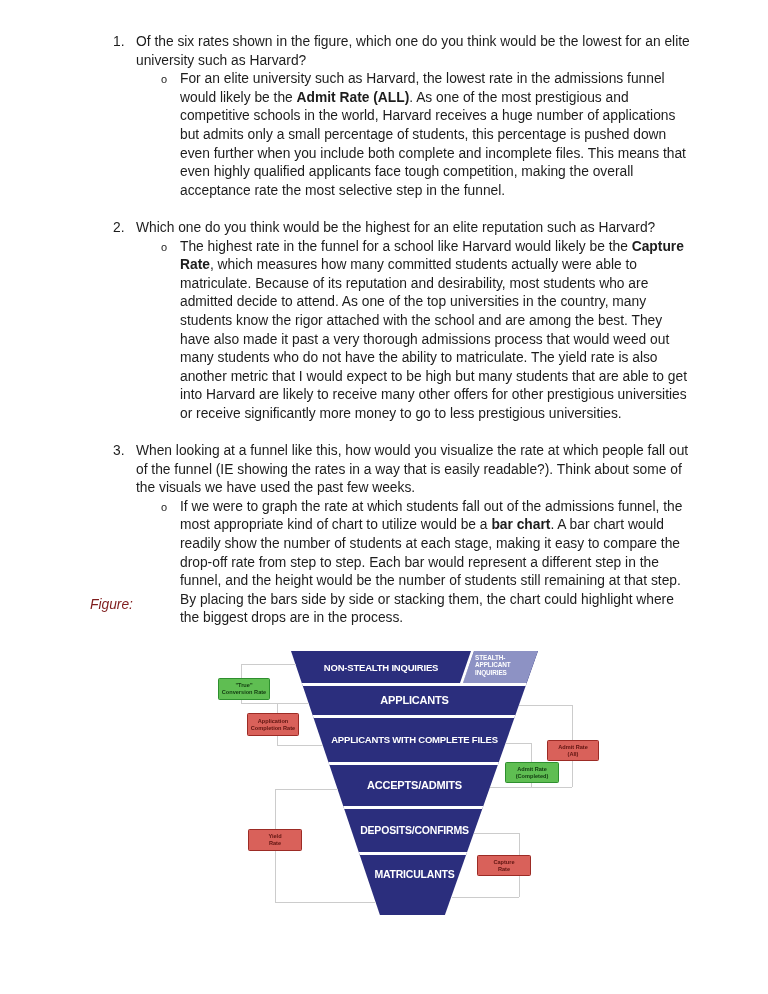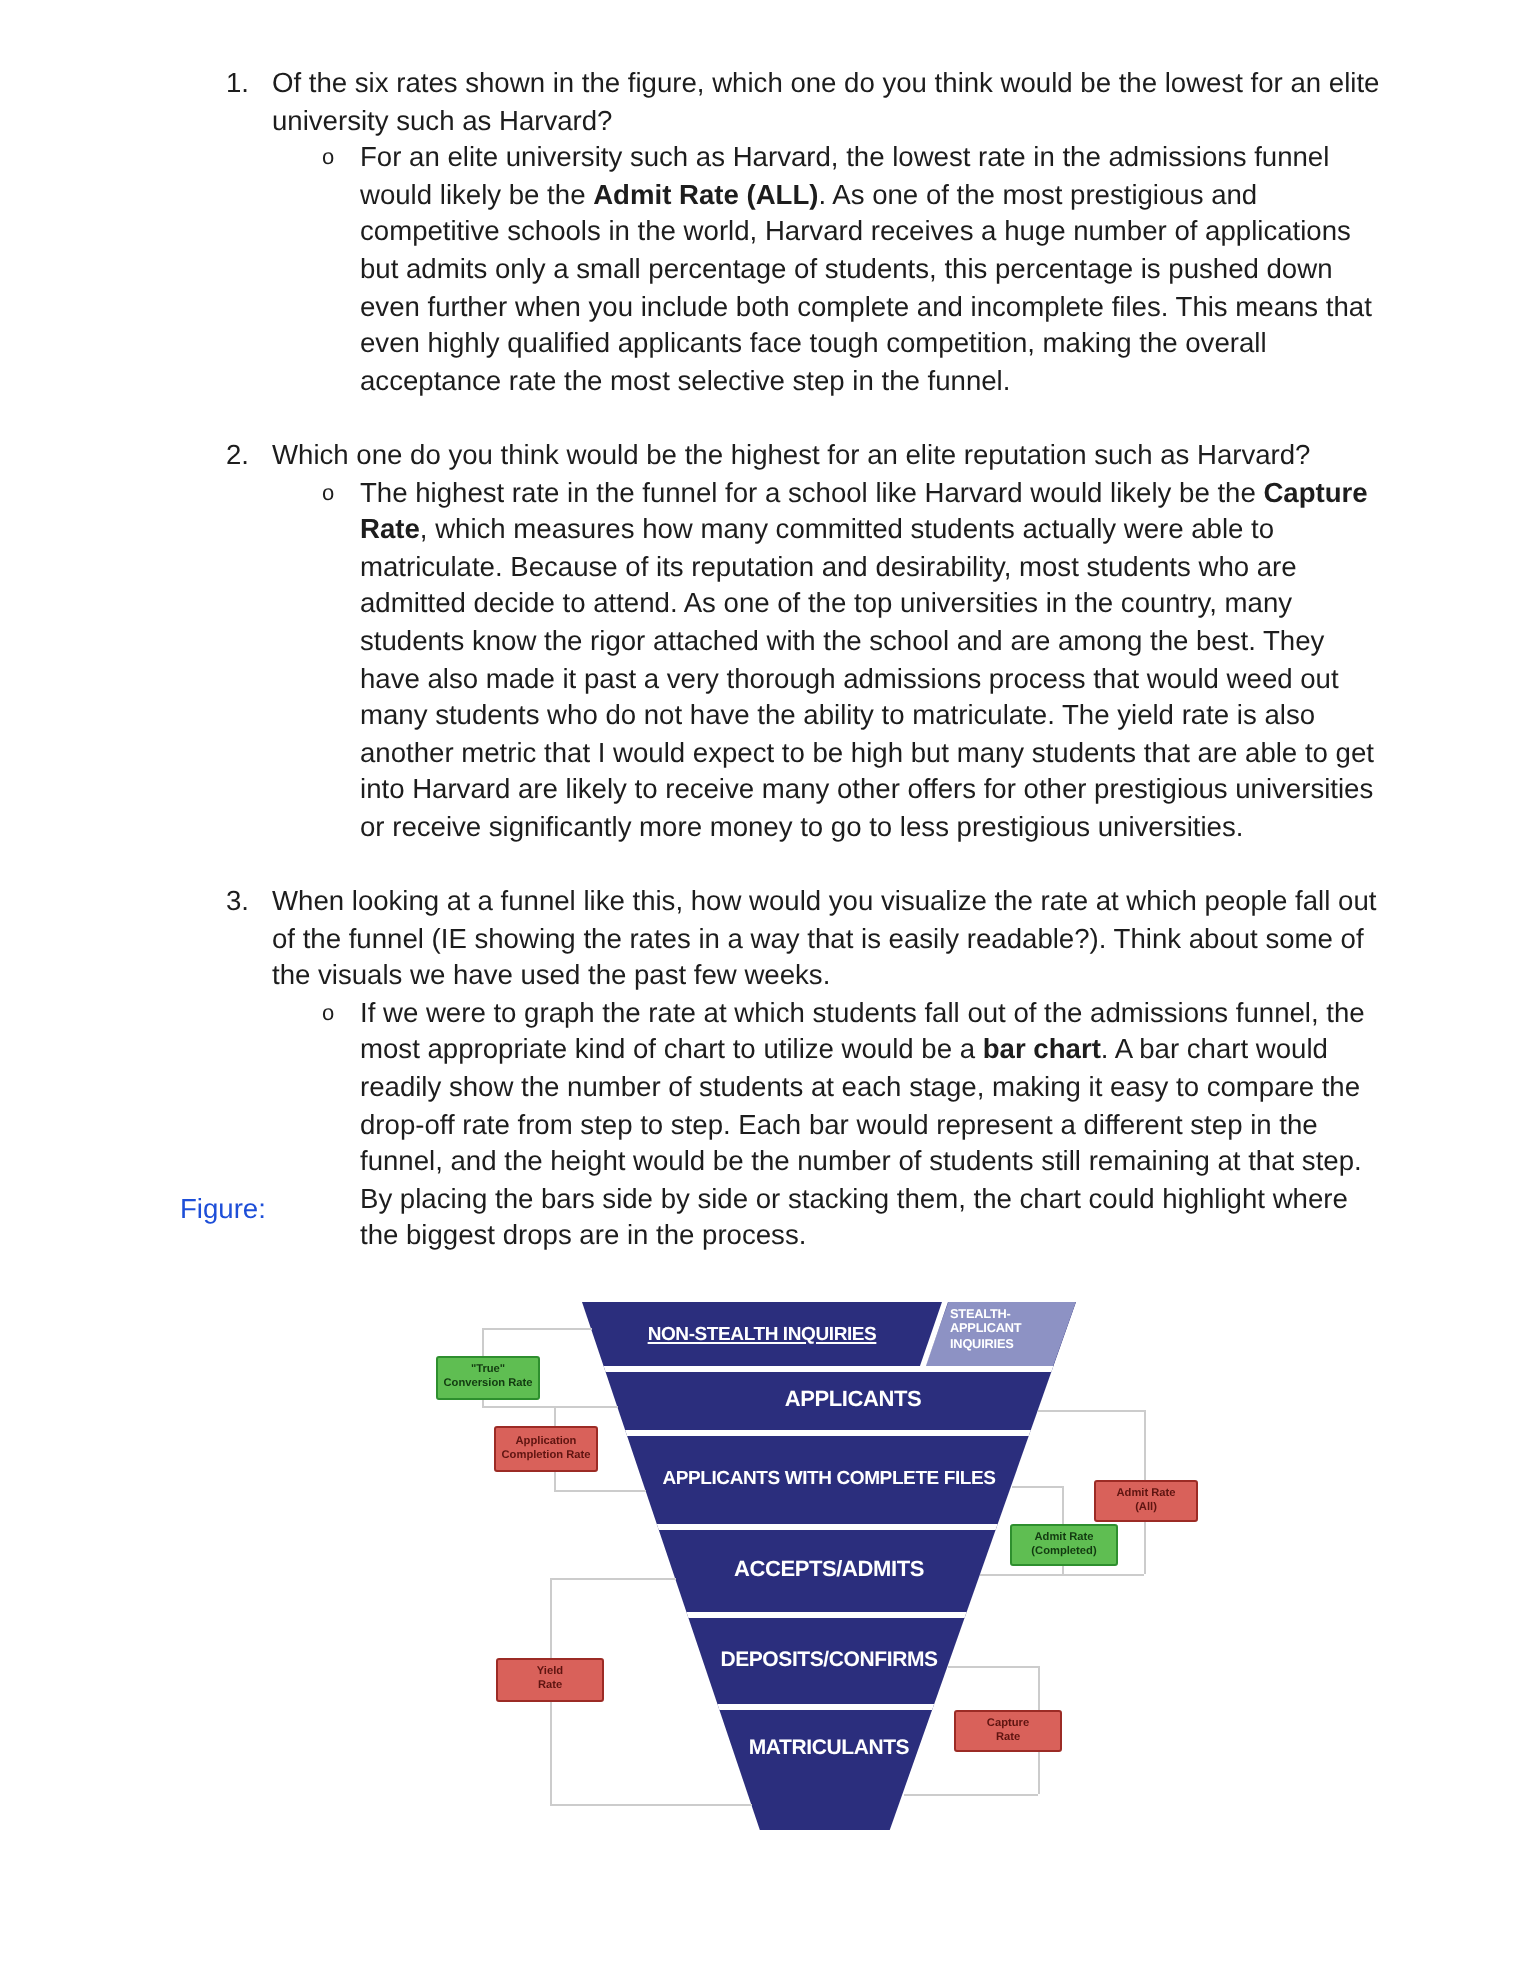--- a/index.html
+++ b/index.html
@@ -7,21 +7,21 @@
   .page{position:relative;width:768px;height:994px;background:#ffffff;overflow:hidden;}
 
   
   .doc{position:absolute;left:113px;top:33px;width:578px;
        font-size:13.8px;line-height:18.6px;color:#1d1d1d;}
   .qblock{margin-bottom:18.6px;}
   .qrow{display:grid;grid-template-columns:23px 1fr;}
   .qnum{text-align:left;}
   .arow{display:grid;grid-template-columns:19px 1fr;margin-left:48px;}
   .omark{font-size:11px;line-height:18.6px;}
-  .figure-label{position:absolute;left:90px;top:597px;font-size:13.8px;color:#1d4ed8;}
+  .figure-label{position:absolute;left:90px;top:597px;font-size:13.8px;color:#7f1d1d;font-style:italic;}
 
   
   .figure-area{position:absolute;left:200px;top:640px;width:410px;height:300px;}
   .funnel{position:absolute;left:91px;top:11px;width:247px;height:264px;
           background:#2b2e7d;
           clip-path:polygon(0 0,100% 0,62.3% 100%,36% 100%);}
   .sep{position:absolute;left:0;width:100%;height:2.5px;background:#ffffff;}
   .stage{position:absolute;display:flex;align-items:center;justify-content:center;
          color:#ffffff;font-weight:bold;letter-spacing:-0.2px;text-align:center;}
   .stealth{position:absolute;left:171px;top:0;width:76px;height:32px;background:#8d92c4;
@@ -102,22 +102,22 @@
     <div class="cline" style="left:319px;top:193px;width:1px;height:64px;"></div>
     <div class="cline" style="left:252px;top:257px;width:67px;height:1px;"></div>
 
     <div class="funnel">
       <div class="sep" style="top:32px;"></div>
       <div class="sep" style="top:64px;"></div>
       <div class="sep" style="top:111px;"></div>
       <div class="sep" style="top:155px;"></div>
       <div class="sep" style="top:201px;"></div>
 
-      <div class="stage" style="top:0;height:32px;left:0;width:180px;font-size:9.5px;text-decoration:underline;">NON-STEALTH INQUIRIES</div>
-      <div class="stage" style="top:34px;height:30px;left:12px;width:100%;font-size:11px;">APPLICANTS</div>
+      <div class="stage" style="top:0;height:32px;left:0;width:180px;font-size:9.5px;">NON-STEALTH INQUIRIES</div>
+      <div class="stage" style="top:34px;height:30px;left:0;width:100%;font-size:11px;">APPLICANTS</div>
       <div class="stage" style="top:113px;height:42px;left:0;width:100%;font-size:11px;">ACCEPTS/ADMITS</div>
       <div class="stage" style="top:66px;height:45px;left:0;width:100%;font-size:9.5px;">APPLICANTS WITH COMPLETE FILES</div>
       <div class="stage" style="top:157px;height:44px;left:0;width:100%;font-size:10.5px;">DEPOSITS/CONFIRMS</div>
       <div class="stage" style="top:203px;height:40px;left:0;width:100%;font-size:10.5px;">MATRICULANTS</div>
 
       <div class="stealth">
         <div class="stealth-text">
           <div>STEALTH-</div>
           <div>APPLICANT</div>
           <div>INQUIRIES</div>

